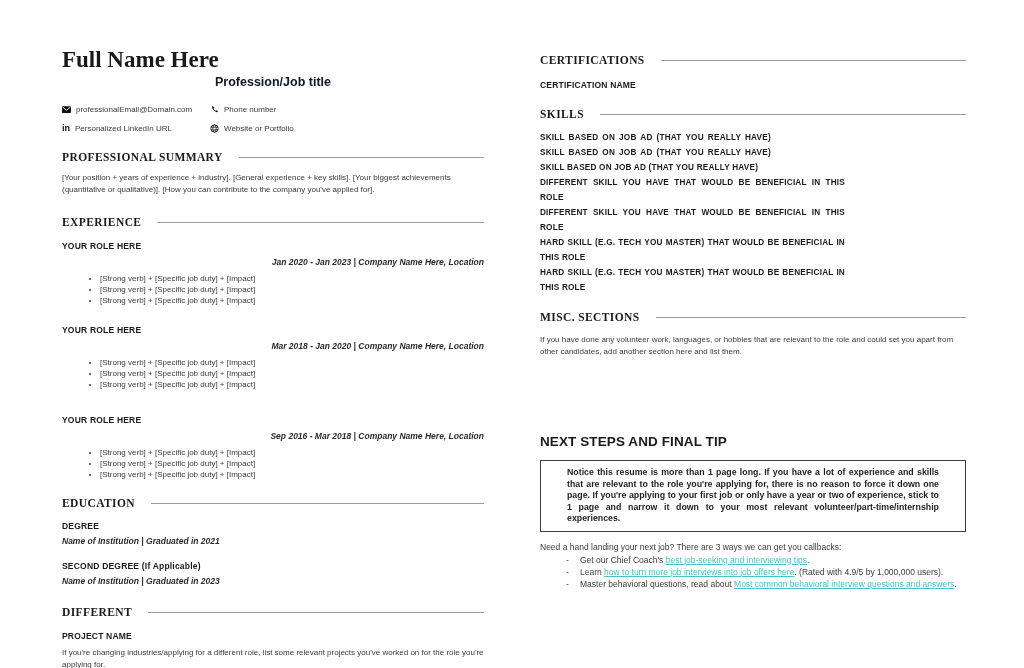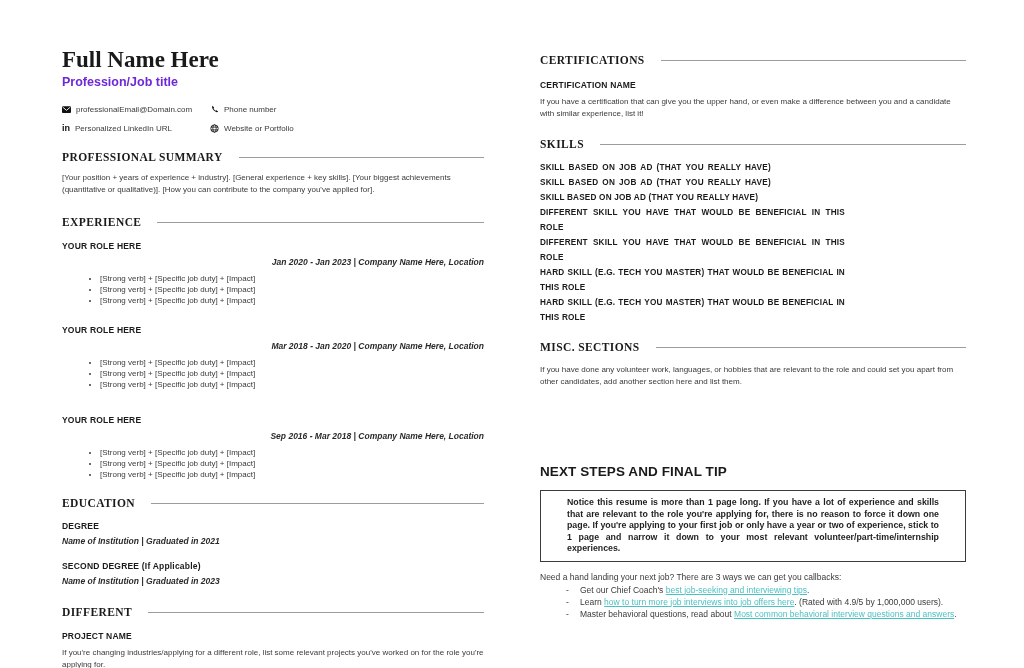--- a/index.html
+++ b/index.html
@@ -11,21 +11,21 @@
   * { box-sizing: border-box; }
 
   .col-left  { position: absolute; left: 62px;  top: 48px; width: 422px; }
   .col-right { position: absolute; left: 530px; top: 54px; width: 426px; margin-left: 10px; }
 
   
   .full-name {
     font-family: "Liberation Serif", serif; font-weight: bold;
     font-size: 23px; line-height: 24px; color: #1a1a1a; margin: 0;
   }
-  .profession { font-size: 12.5px; font-weight: bold; color: #6d28d9; margin-top: 3px; }
+  .profession { font-size: 12.5px; font-weight: bold; color: #0f172a; margin-top: 3px; text-align: center; }
   .contacts {
     display: grid; grid-template-columns: 148px 1fr; row-gap: 10px;
     margin-top: 16px; font-size: 8px; color: #3a3a3a;
   }
   .contact { display: flex; align-items: center; }
   .contact .ic { width: 9px; height: 9px; margin-right: 5px; flex: 0 0 auto; display: inline-flex; }
   .contact .ic svg { width: 9px; height: 9px; }
   .in-badge { font-weight: bold; font-size: 9px; color: #111; margin-right: 5px; line-height: 9px; }
 
   
@@ -193,21 +193,20 @@
 
 </div>
 
 <div class="col-right">
 
   <div class="sec-head">
     <span class="txt">CERTIFICATIONS</span>
     <span class="rule"></span>
   </div>
   <div class="sub-head cert-name">CERTIFICATION NAME</div>
-  <p class="body-text cert-text" style="margin:6px 0 0 0;">If you have a certification that can give you the upper hand, or even make a difference between you and a candidate with similar experience, list it!</p>
 
   <div class="sec-head sec-skills">
     <span class="txt">SKILLS</span>
     <span class="rule"></span>
   </div>
   <div class="skills-list">
     <div class="skill-item skill-stretch">SKILL BASED ON JOB AD (THAT YOU REALLY HAVE)</div>
     <div class="skill-item skill-stretch">SKILL BASED ON JOB AD (THAT YOU REALLY HAVE)</div>
     <div class="skill-item">SKILL BASED ON JOB AD (THAT YOU REALLY HAVE)</div>
     <div class="skill-item skill-stretch">DIFFERENT SKILL YOU HAVE THAT WOULD BE BENEFICIAL IN THIS ROLE</div>

